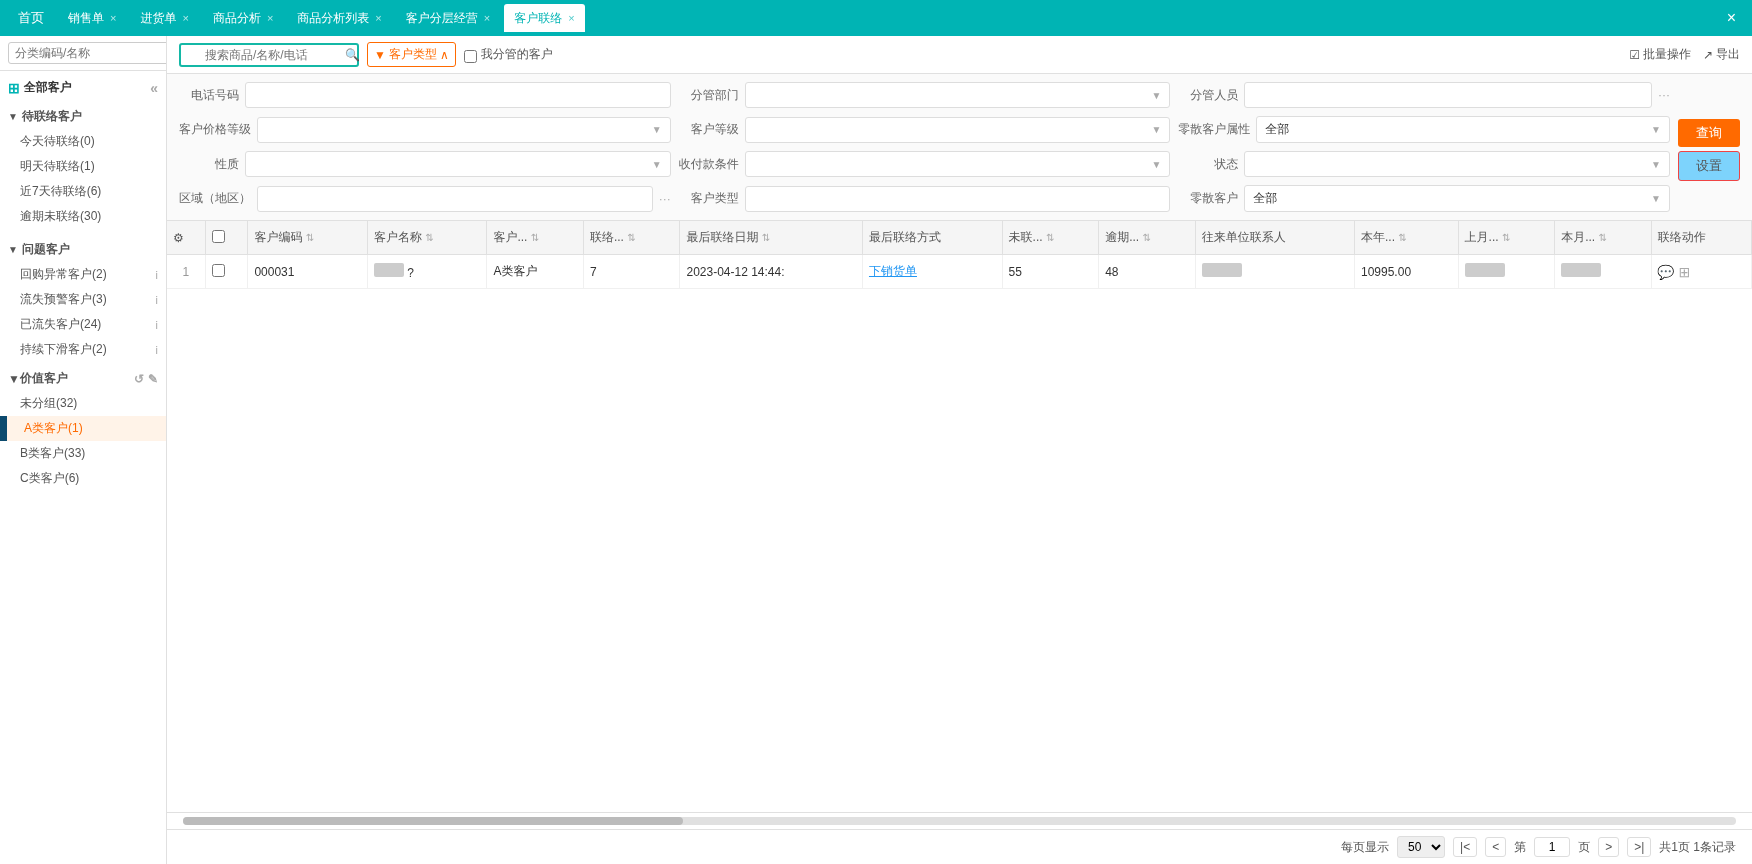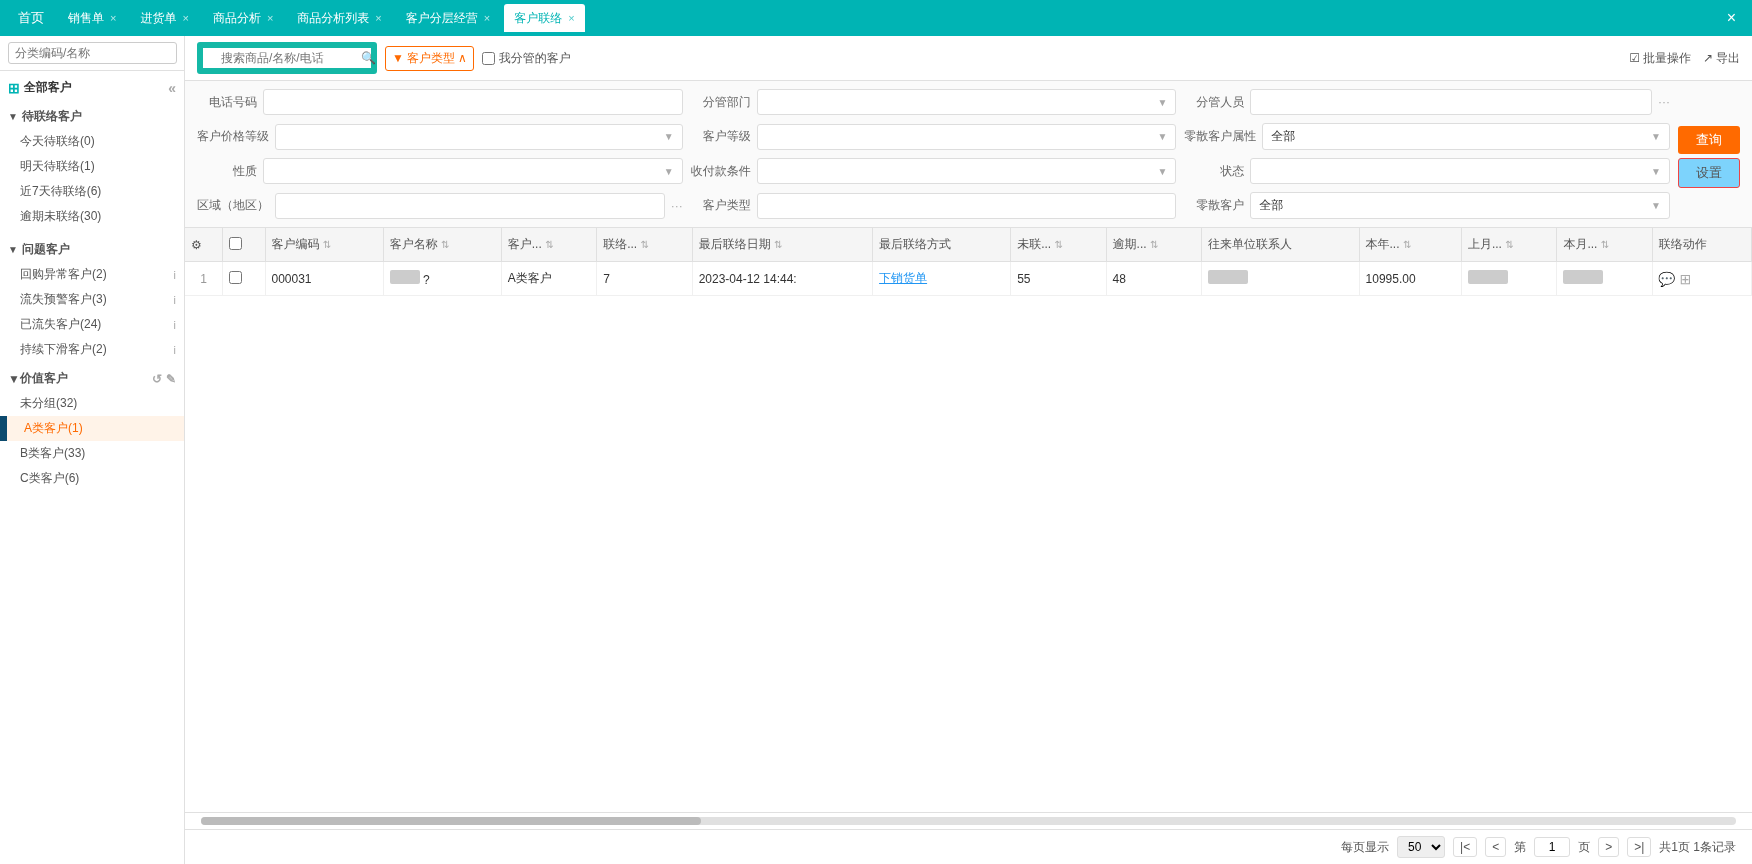--- a/index.html
+++ b/index.html
@@ -49,21 +49,21 @@
     }
 
     
     .main-layout {
       display: flex;
       height: calc(864px - 36px);
     }
 
     
     .sidebar {
-      width: 185px;
+      width: 167px;
       background: white;
       border-right: 1px solid #e0e0e0;
       display: flex;
       flex-direction: column;
       overflow-y: auto;
     }
     .sidebar-search {
       display: flex;
       align-items: center;
       padding: 6px 8px;
@@ -158,23 +158,23 @@
       display: flex;
       align-items: center;
       padding: 6px 12px;
       background: white;
       border-bottom: 1px solid #e0e0e0;
       gap: 8px;
     }
     .toolbar-search {
       display: flex;
       align-items: center;
-      border: 6px solid #14b8a6;
-      border-radius: 3px;
-      padding: 3px 18px;
+      border: 2px solid #14b8a6;
+      border-radius: 3px;
+      padding: 3px 24px;
       width: 180px;
     }
     .toolbar-search input {
       border: none;
       outline: none;
       font-size: 12px;
       color: #999;
       width: 140px;
     }
     .toolbar-search .search-icon { color: #aaa; cursor: pointer; }
@@ -184,21 +184,21 @@
       gap: 3px;
       color: #ff6a00;
       cursor: pointer;
       padding: 3px 6px;
       border: 1px solid #ff6a00;
       border-radius: 3px;
       font-size: 12px;
     }
     .my-customer-check {
       display: flex;
-      align-items: center;
+      align-items: flex-end;
       gap: 4px;
       cursor: pointer;
       color: #555;
     }
     .toolbar-right {
       margin-left: auto;
       display: flex;
       align-items: center;
       gap: 12px;
     }

